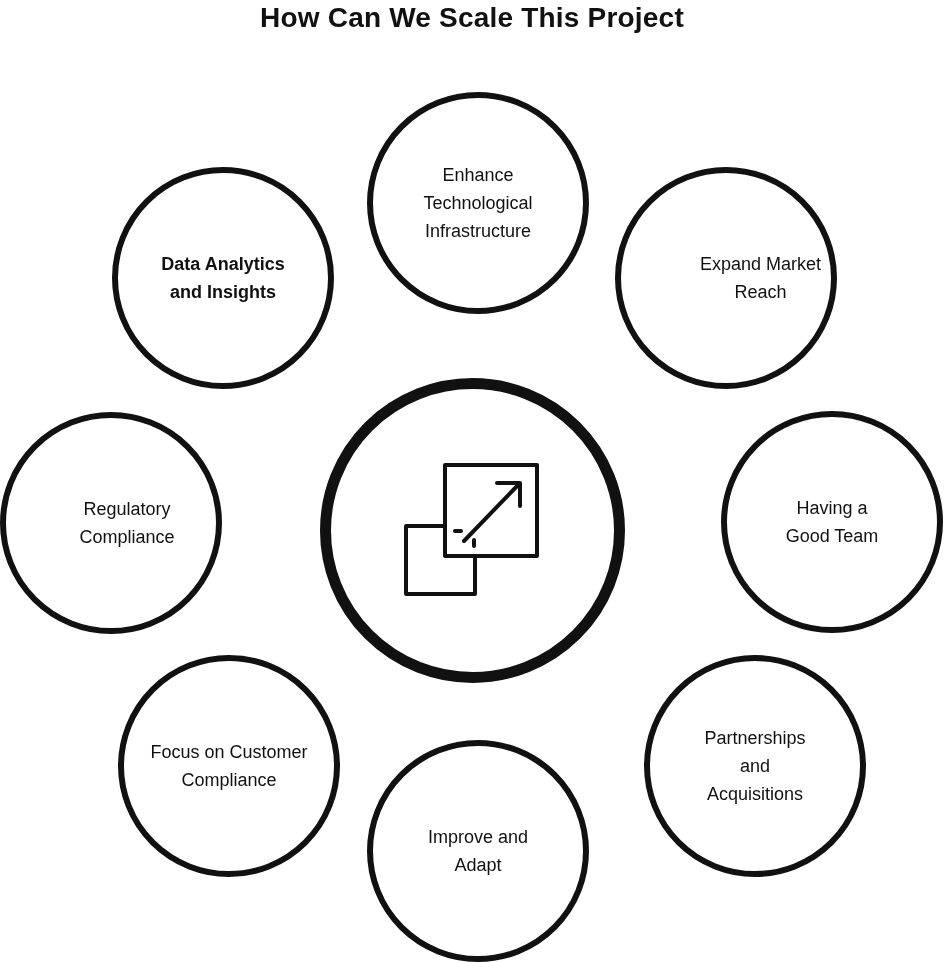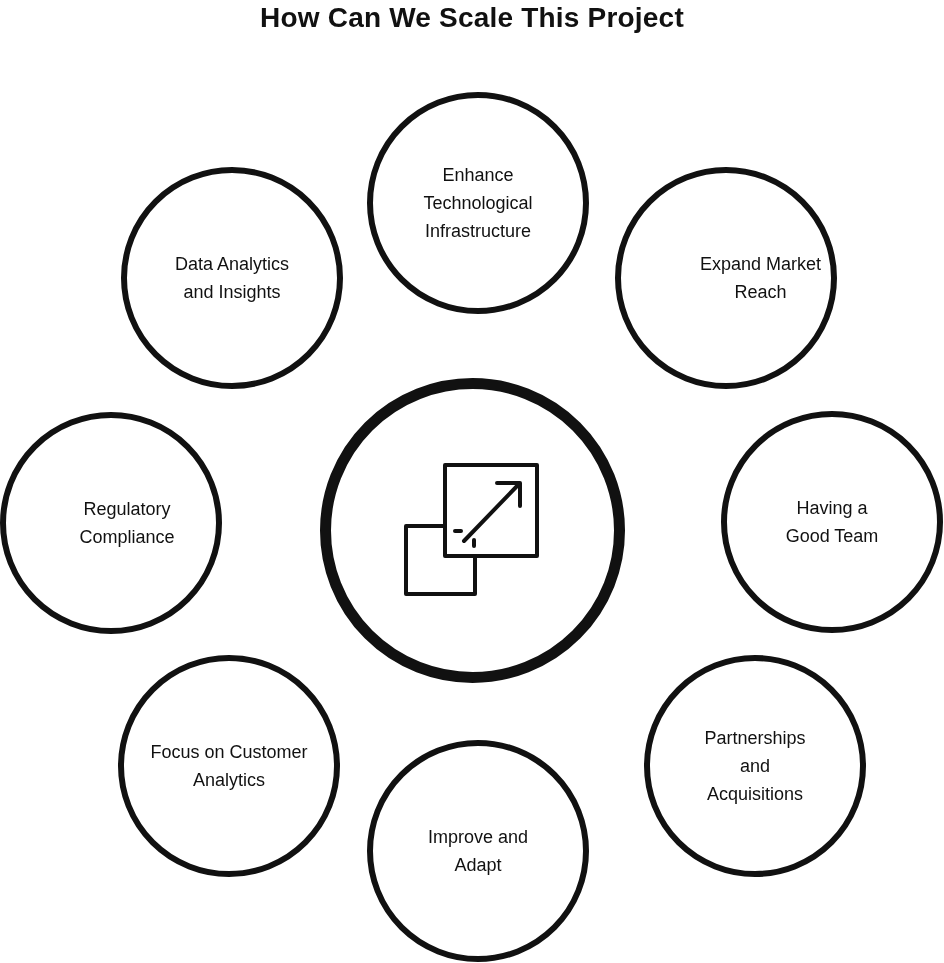--- a/index.html
+++ b/index.html
@@ -37,27 +37,27 @@
   <span class="node-label">Partnerships
 and
 Acquisitions</span>
 </div>
 <div class="node" style="left:367px; top:740px; width:222px; height:222px;">
   <span class="node-label">Improve and
 Adapt</span>
 </div>
 <div class="node" style="left:118px; top:655px; width:222px; height:222px;">
   <span class="node-label">Focus on Customer
-Analytics</span>
+Compliance</span>
 </div>
 <div class="node" style="left:0px; top:412px; width:222px; height:222px;padding-left:32px;">
   <span class="node-label">Regulatory
 Compliance</span>
 </div>
-<div class="node" style="left:121px; top:167px; width:222px; height:222px;">
+<div class="node" style="left:112px; top:167px; width:222px; height:222px;font-weight:bold;">
   <span class="node-label">Data Analytics
 and Insights</span>
 </div>
 
 <div class="hub" style="left:320px; top:378px; width:305px; height:305px;">
   <svg width="283" height="283" viewBox="0 0 283 283">
 
     <g fill="none" stroke="#111111" stroke-width="4" stroke-linecap="round" stroke-linejoin="round">
 
       <rect x="75" y="137" width="69" height="68" fill="#ffffff"></rect>

